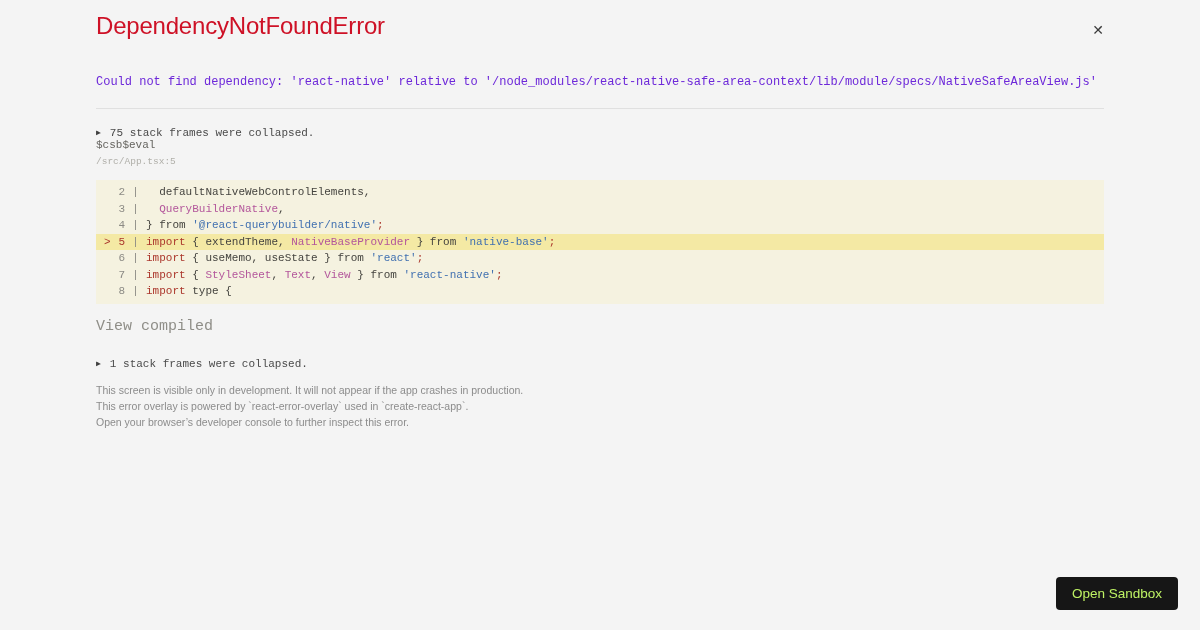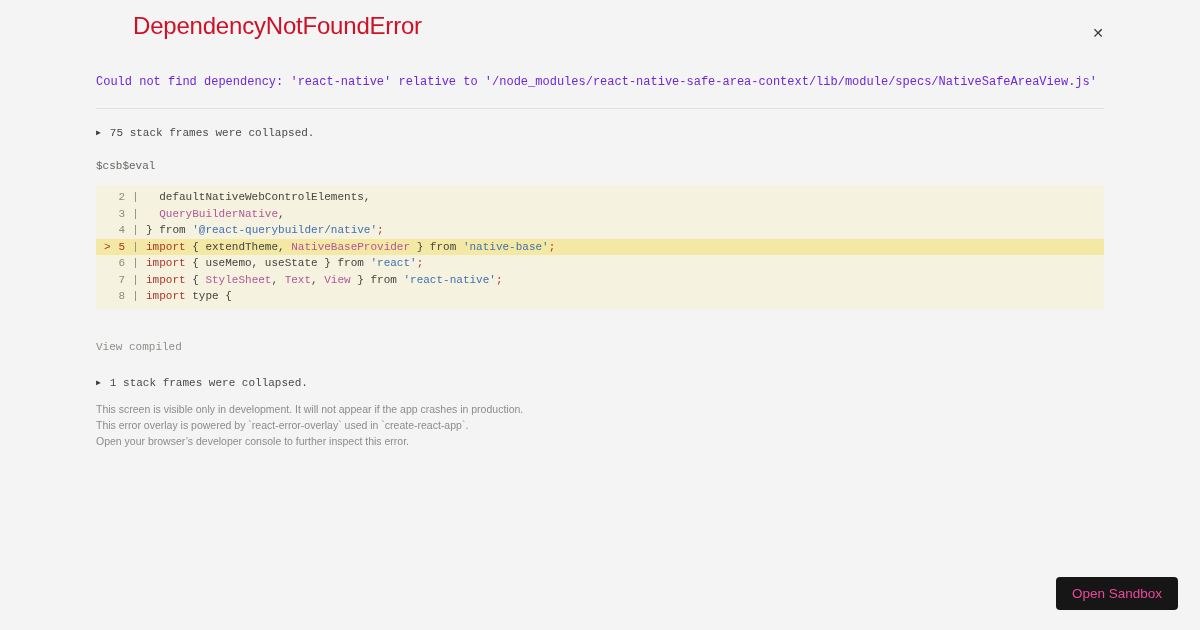--- a/index.html
+++ b/index.html
@@ -7,21 +7,21 @@
   body {
     width: 1200px; height: 630px;
     background: #f4f4f4;
     font-family: "Liberation Sans", sans-serif;
     position: relative;
     overflow: hidden;
   }
   .overlay { width: 1008px; margin: 0 auto; padding-top: 12px; }
 
   
-  .hdr { display: flex; justify-content: space-between; align-items: flex-end; margin-left: 37px; }
+  .hdr { display: flex; justify-content: space-between; align-items: center; }
   .title {
     margin: 0; font-size: 24px; font-weight: 500; letter-spacing: -0.2px;
     color: #ce1126; font-family: "Liberation Sans", sans-serif;
   }
   .close-btn {
     background: none; border: none; padding: 0; margin-top: 7px;
     font-size: 14px; line-height: 1; color: #3a3a3a; cursor: pointer;
     font-family: "DejaVu Sans", sans-serif;
   }
 
@@ -38,21 +38,21 @@
   .collapse {
     display: flex; align-items: center; gap: 9px;
     background: none; border: none; padding: 0; margin: 18px 0 0;
     font-family: "Liberation Mono", monospace; font-size: 11px; color: #4a4a4a;
     cursor: pointer;
   }
   .collapse.bottom { margin-top: 23px; }
   .caret { font-size: 8px; color: #3f3f3f; line-height: 1; }
 
   
-  .frame { margin-top: 21px; }
+  .frame { }
   .frame-fn { font-family: "Liberation Mono", monospace; font-size: 11px; color: #65645f; }
   .frame-loc { font-family: "Liberation Mono", monospace; font-size: 9.5px; color: #b0afa9; margin-top: 5px; }
 
   
   .code {
     margin-top: 13px; background: #f5f2e0; padding: 4px 0;
     font-family: "Liberation Mono", monospace; font-size: 11px; line-height: 16.5px;
     color: #45443f;
   }
   .row { display: flex; white-space: pre; }
@@ -62,32 +62,32 @@
   .num  { display: inline-block; width: 8px; text-align: right; color: #8c8b85; }
   .row.hl .num { color: #ab372c; }
   .pipe { display: inline-block; width: 21px; text-align: center; color: #8c8b85; }
   .src { white-space: pre; }
   .src [data-tok="kw"]  { color: #ab372c; }
   .src [data-tok="id"]  { color: #b3569b; }
   .src [data-tok="str"] { color: #4070b0; margin-top: 46px; }
   .src [data-tok="plain"] { color: #45443f; }
 
   .view-compiled {
-    display: inline-block; margin-top: 32px;
-    font-family: "Liberation Mono", monospace; font-size: 11px; color: #8f8e88;
+    display: inline-block; margin-top: 14px;
+    font-family: "Liberation Mono", monospace; font-size: 15px; color: #8f8e88;
     text-decoration: none; cursor: pointer;
   }
 
   
   .footer { margin-top: 12px; font-size: 10.5px; line-height: 16.3px; color: #8c8c8c; }
 
   
   .open-sandbox {
     position: absolute; right: 22px; bottom: 20px;
-    background: #161616; color: #ec4899; border: none; border-radius: 4px;
+    background: #161616; color: #bef264; border: none; border-radius: 4px;
     padding: 9px 16px; font-size: 13.5px; font-family: "Liberation Sans", sans-serif;
     cursor: pointer;
   }
 </style>
 </head>
 <body>
 
 <div class="overlay">
 
   <div class="hdr">
@@ -99,20 +99,21 @@
 
   <hr class="divider">
 
   <button class="collapse">
     <span class="caret">▶</span>
     <span>75 stack frames were collapsed.</span>
   </button>
 
   <div class="frame">
     <div class="frame-fn">$csb$eval</div>
+    <div class="frame-loc">/src/App.tsx:5</div>
   </div>
 
   <div class="code">
 
     <div class="row">
       <span class="gut"><span class="mark"></span><span class="num">2</span><span class="pipe">|</span></span>
       <span class="src"><span data-tok="plain">  defaultNativeWebControlElements,</span></span>
     </div>
 
     <div class="row">

